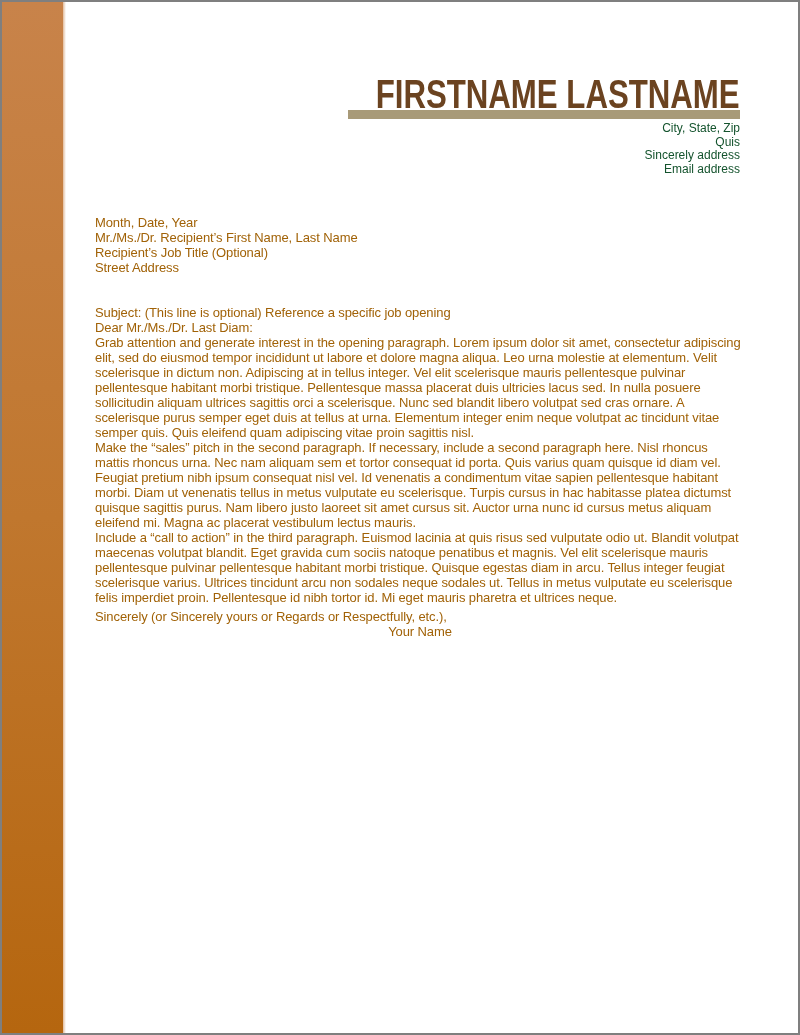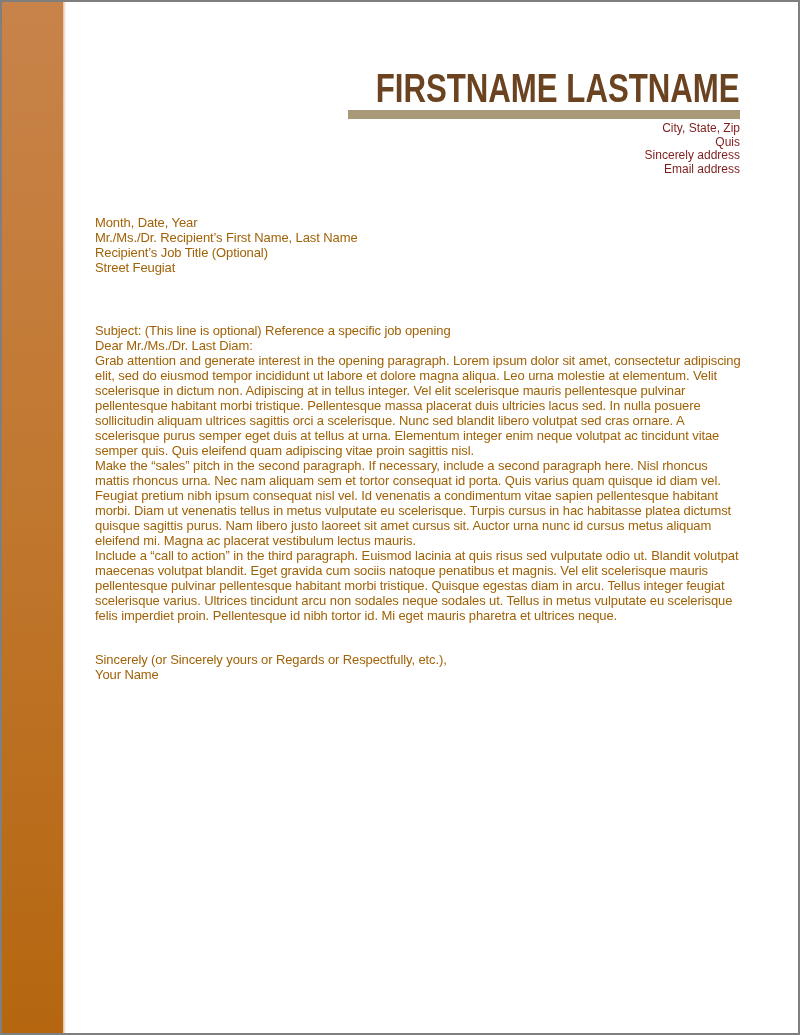--- a/index.html
+++ b/index.html
@@ -22,21 +22,21 @@
     width: 61px;
     background: linear-gradient(to bottom, #c8834a 0%, #c0772e 50%, #b5660f 100%);
   }
   .accent-bar::after {
     content: "";
     position: absolute; right: -3px; top: 0; bottom: 0; width: 3px;
     background: linear-gradient(to right, rgba(201,132,74,0.55), rgba(255,255,255,0));
   }
   .header-name {
     position: absolute;
-    top: 66px; right: 58px;
+    top: 72px; right: 58px;
     text-align: center;
     white-space: nowrap;
   }
   .header-name .name-text {
     display: inline-block;
     transform: scaleX(0.78);
     transform-origin: 100% 50%;
     font-size: 40px;
     font-weight: bold;
     letter-spacing: 0px;
@@ -48,40 +48,40 @@
     top: 108px; left: 346px; right: 58px;
     height: 9px;
     background: #a89a78;
   }
   .contact-block {
     position: absolute;
     top: 120px; right: 58px;
     text-align: right;
     font-size: 12px;
     line-height: 13.7px;
-    color: #7f1d1d;
+    color: #14532d;
   }
   .letter {
     position: absolute;
     left: 93px; top: 213px;
     width: 650px;
     font-size: 13px;
     line-height: 15px;
     color: #a16207;
     letter-spacing: -0.1px;
   }
   .letter p { margin: 0; }
   .date-line      { margin-bottom: 28px; }
-  .recipient-block{ margin-bottom: 48px; }
+  .recipient-block{ margin-bottom: 30px; }
   .subject-line   { margin-bottom: 14px; }
   .greeting-line  { margin-bottom: 16px; }
   .body-para      { margin-bottom: 14px; }
-  .body-para.last { margin-bottom: 29px; }
+  .body-para.last { margin-bottom: 4px; }
   .closing-line   { margin-bottom: 44px; }
-  .signature-line { margin-bottom: 13px; }
+  .signature-line { margin-bottom: 13px; text-align: center; }
 </style>
 </head>
 <body>
 
 <div class="page">
 
   <div class="accent-bar"></div>
 
   <div class="header-name">
     <span class="name-text">FIRSTNAME LASTNAME</span>
@@ -96,21 +96,21 @@
     <div>Email address</div>
   </div>
 
   <div class="letter">
 
     <p class="date-line">Month, Date, Year</p>
 
     <div class="recipient-block">
       <div>Mr./Ms./Dr. Recipient’s First Name, Last Name</div>
       <div>Recipient’s Job Title (Optional)</div>
-      <div>Street Feugiat</div>
+      <div>Street Address</div>
     </div>
 
     <p class="subject-line">Subject: (This line is optional) Reference a specific job opening</p>
 
     <p class="greeting-line">Dear Mr./Ms./Dr. Last Diam:</p>
 
     <p class="body-para">Grab attention and generate interest in the opening paragraph. Lorem ipsum dolor sit amet, consectetur adipiscing elit, sed do eiusmod tempor incididunt ut labore et dolore magna aliqua. Leo urna molestie at elementum. Velit scelerisque in dictum non. Adipiscing at in tellus integer. Vel elit scelerisque mauris pellentesque pulvinar pellentesque habitant morbi tristique. Pellentesque massa placerat duis ultricies lacus sed. In nulla posuere sollicitudin aliquam ultrices sagittis orci a scelerisque. Nunc sed blandit libero volutpat sed cras ornare. A scelerisque purus semper eget duis at tellus at urna. Elementum integer enim neque volutpat ac tincidunt vitae semper quis. Quis eleifend quam adipiscing vitae proin sagittis nisl.</p>
 
     <p class="body-para">Make the “sales” pitch in the second paragraph. If necessary, include a second paragraph here. Nisl rhoncus mattis rhoncus urna. Nec nam aliquam sem et tortor consequat id porta. Quis varius quam quisque id diam vel. Feugiat pretium nibh ipsum consequat nisl vel. Id venenatis a condimentum vitae sapien pellentesque habitant morbi. Diam ut venenatis tellus in metus vulputate eu scelerisque. Turpis cursus in hac habitasse platea dictumst quisque sagittis purus. Nam libero justo laoreet sit amet cursus sit. Auctor urna nunc id cursus metus aliquam eleifend mi. Magna ac placerat vestibulum lectus mauris.</p>
 

